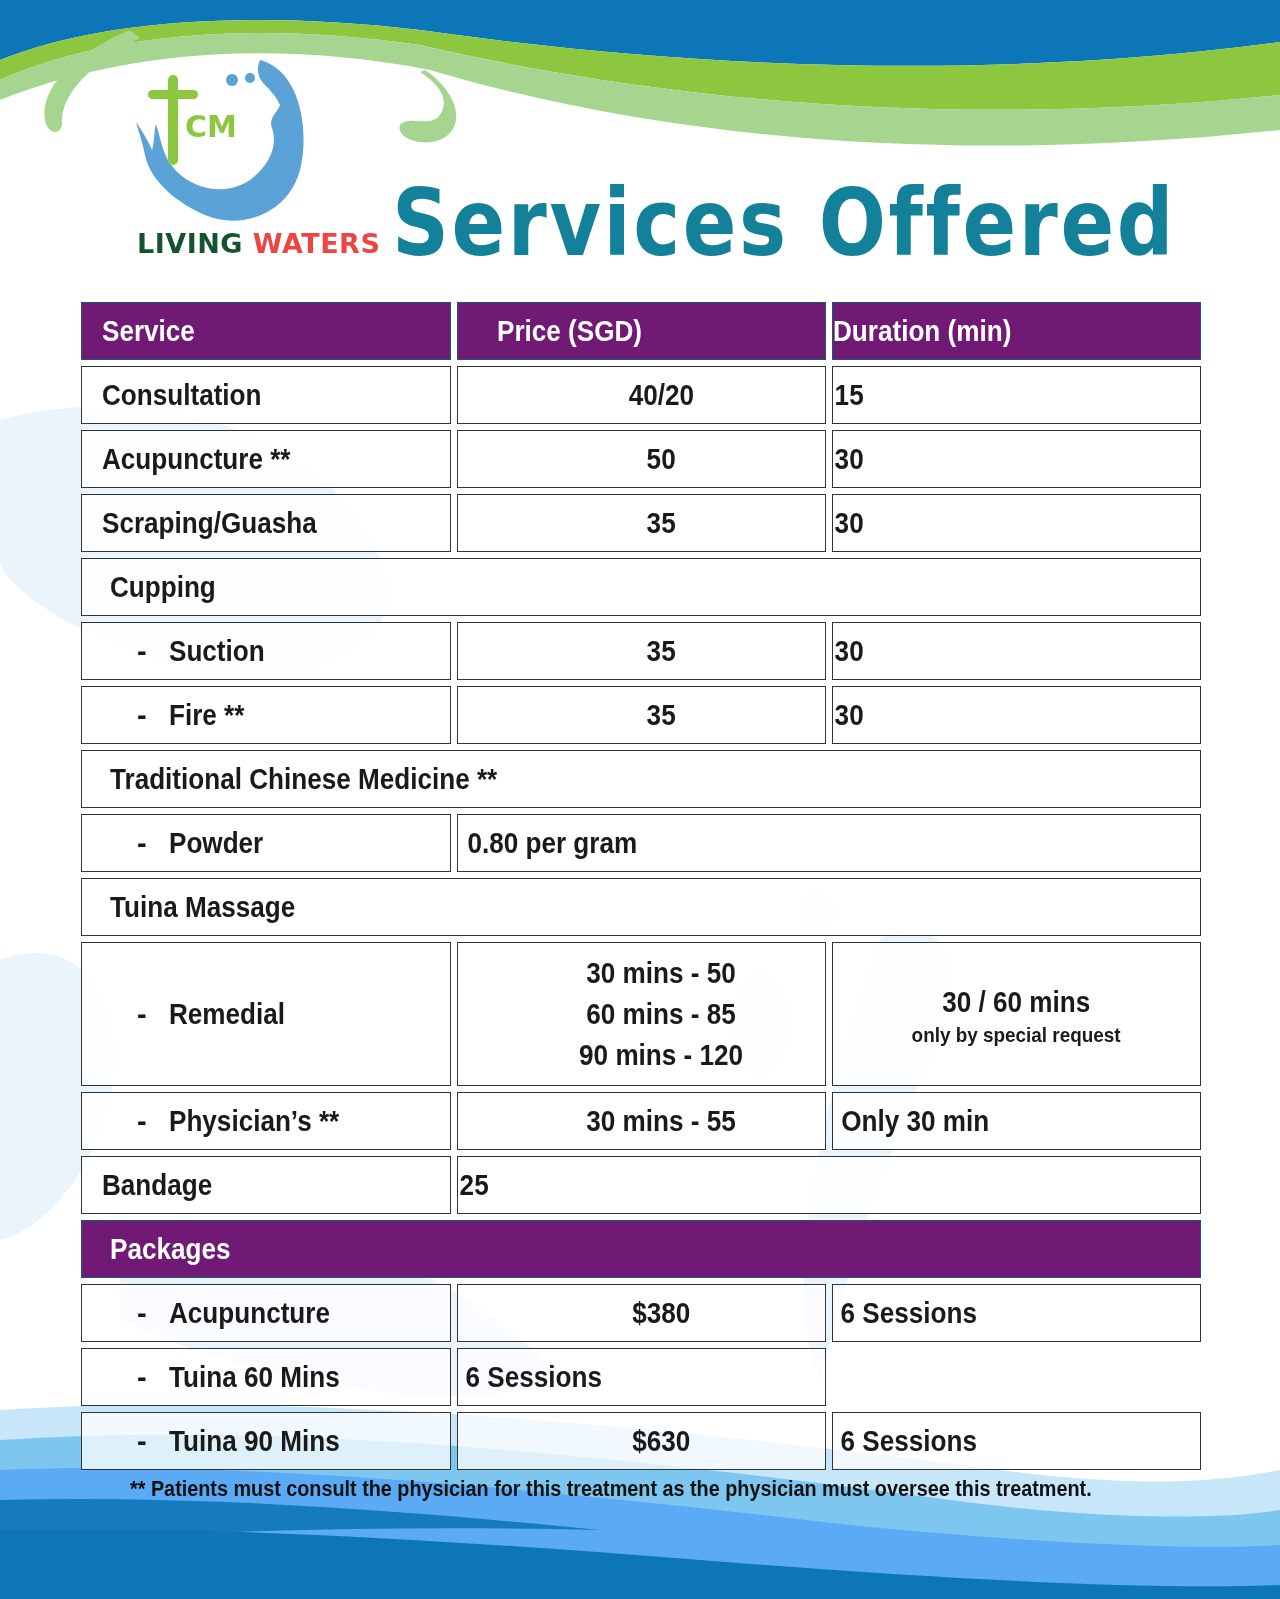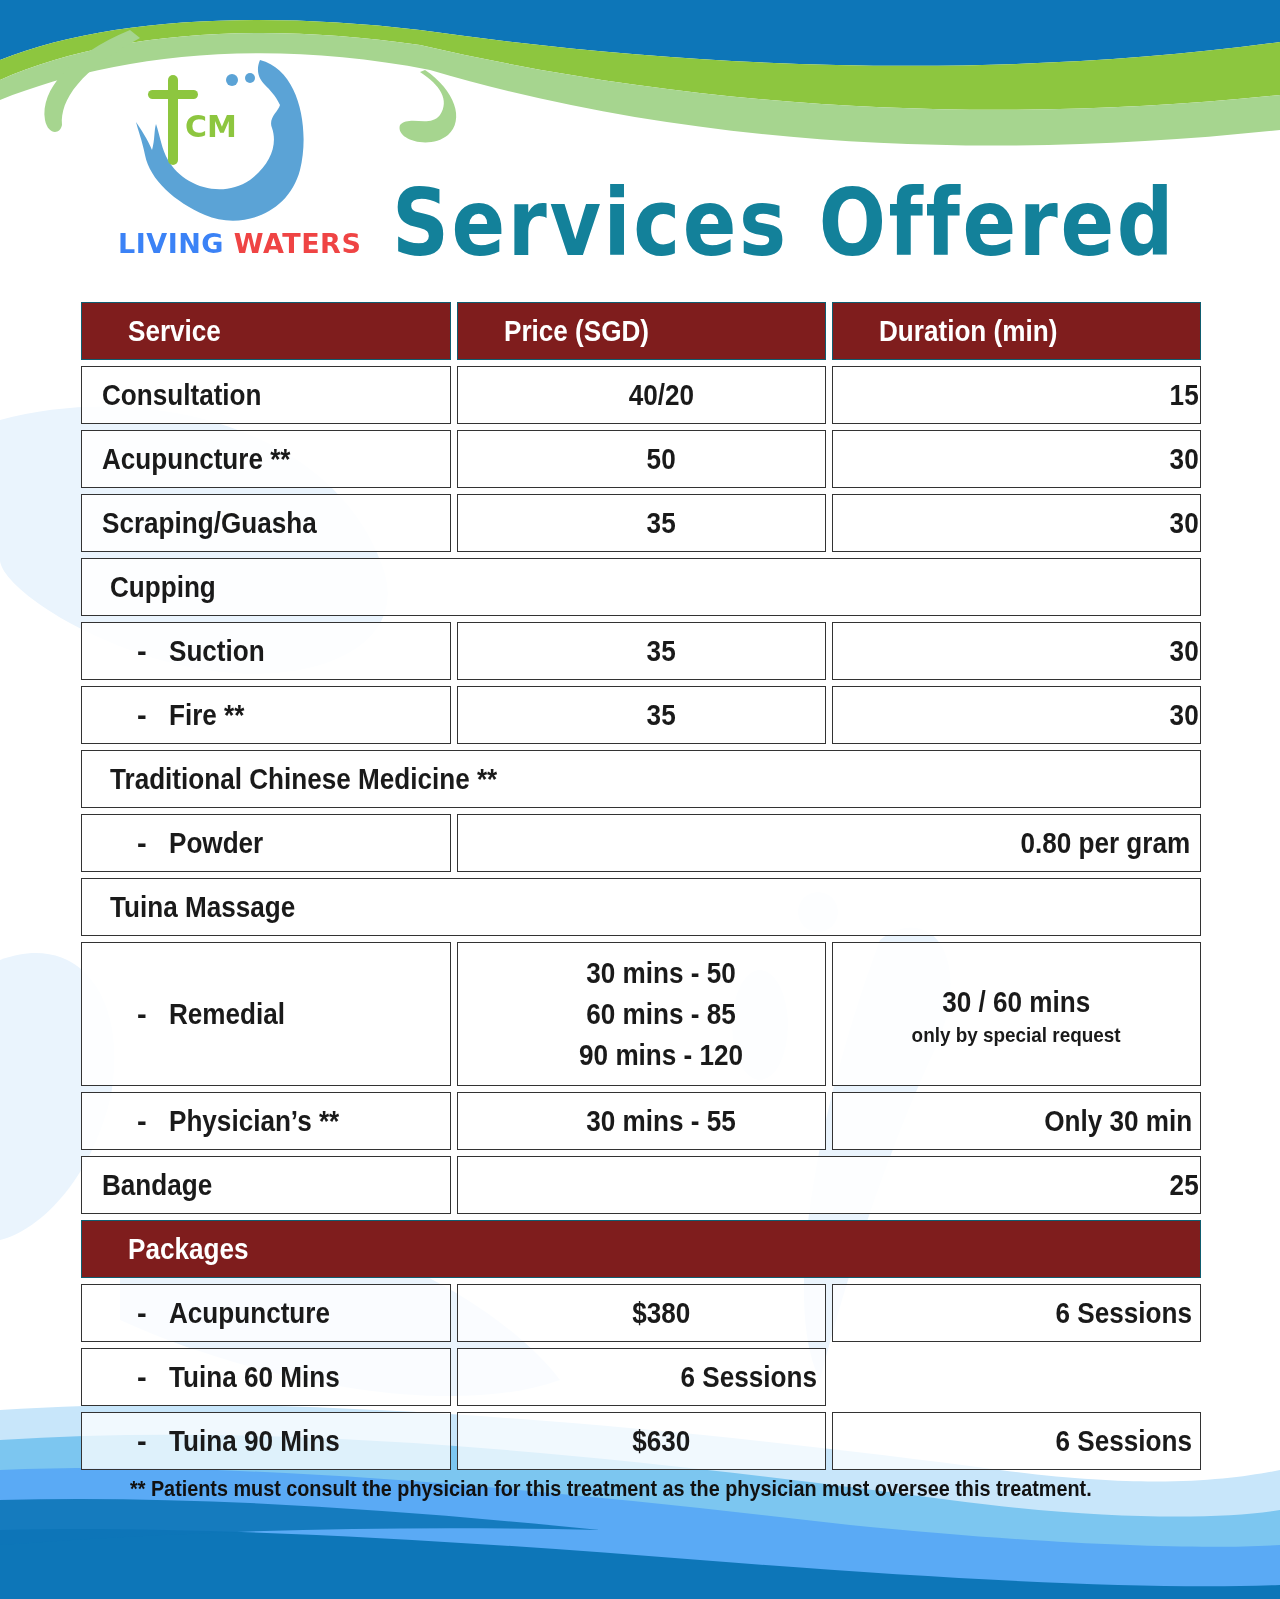--- a/index.html
+++ b/index.html
@@ -1,31 +1,31 @@
 <!DOCTYPE html>
 <html><head>
 <meta charset="utf-8">
 <style>
   html, body { margin: 0; padding: 0; }
   body { width: 1280px; height: 1599px; position: relative; overflow: hidden; background: #ffffff; font-family: "Liberation Sans", sans-serif; }
   .bg-svg { position: absolute; left: 0; top: 0; width: 1280px; height: 1599px; z-index: 0; }
   .logo { position: absolute; left: 110px; top: 50px; width: 240px; height: 225px; z-index: 1; }
   .logo-text { position: absolute; left: 118px; top: 228px; font-family: "DejaVu Sans", sans-serif; font-weight: bold; font-size: 27px; letter-spacing: 0.5px; z-index: 2; white-space: nowrap; }
-  .logo-text .w1 { color: #3b82f6; }
+  .logo-text .w1 { color: #14532d; margin-left: 19px; }
   .logo-text .w2 { color: #ef4444; }
   .title { position: absolute; left: 392px; top: 170px; font-family: "DejaVu Sans", sans-serif; font-weight: bold; font-size: 92px; color: #13819a; letter-spacing: 3px; z-index: 2; transform: scaleX(0.86); transform-origin: left top; white-space: nowrap; }
   .table { position: absolute; left: 81px; top: 302px; width: 1120px; z-index: 2; }
   .row { display: flex; gap: 6px; margin-bottom: 6px; height: 58px; }
   .cell { box-sizing: border-box; border: 1.5px solid #333; background: rgba(255,255,255,0.88); display: flex; align-items: center; font-family: "Liberation Sans", sans-serif; font-weight: bold; font-size: 29px; color: #1a1a1a; transform-origin: left; }
   .c1 { width: 370px; padding-left: 20px; }
   .c2 { width: 369px; justify-content: center; padding-left: 39px; }
-  .c3 { width: 369px; justify-content: flex-end; }
-  .span2 { width: 744px; justify-content: flex-end; }
+  .c3 { width: 369px; justify-content: flex-start; }
+  .span2 { width: 744px; justify-content: flex-start; }
   .span3 { width: 1120px; padding-left: 28px; }
-  .hdr .cell { background: #7f1d1d; color: #ffffff; border-color: #0f5d70; justify-content: flex-start; padding-left: 46px; }
+  .hdr .cell { background: #701a75; color: #ffffff; border-color: #0f5d70; justify-content: flex-start; }
   .sub { padding-left: 55px; }
   .dash { display: inline-block; width: 32px; }
   .txt { display: inline-block; transform: scaleX(0.9); transform-origin: left center; white-space: nowrap; }
   .ctr .txt { transform-origin: center; }
   .tall { height: 144px; }
   .multi { flex-direction: column; justify-content: center; line-height: 41px; }
   .multi-small { font-size: 21px; line-height: 24px; }
   .pk .cell { background: rgba(255,255,255,0.75); }
   .footnote { position: absolute; left: 130px; top: 1476px; font-family: "Liberation Sans", sans-serif; font-weight: bold; font-size: 22px; color: #111; z-index: 2; transform: scaleX(0.9); transform-origin: left; white-space: nowrap; }
 </style>

